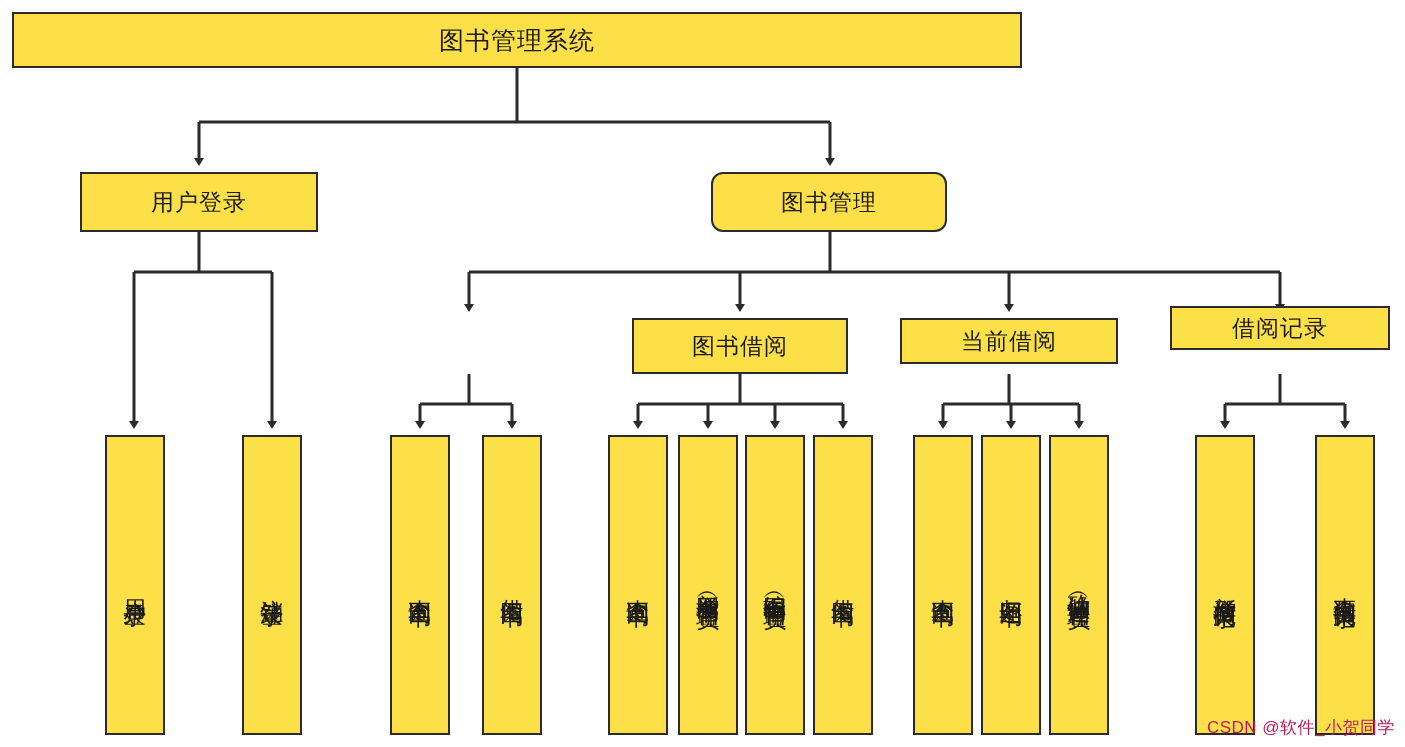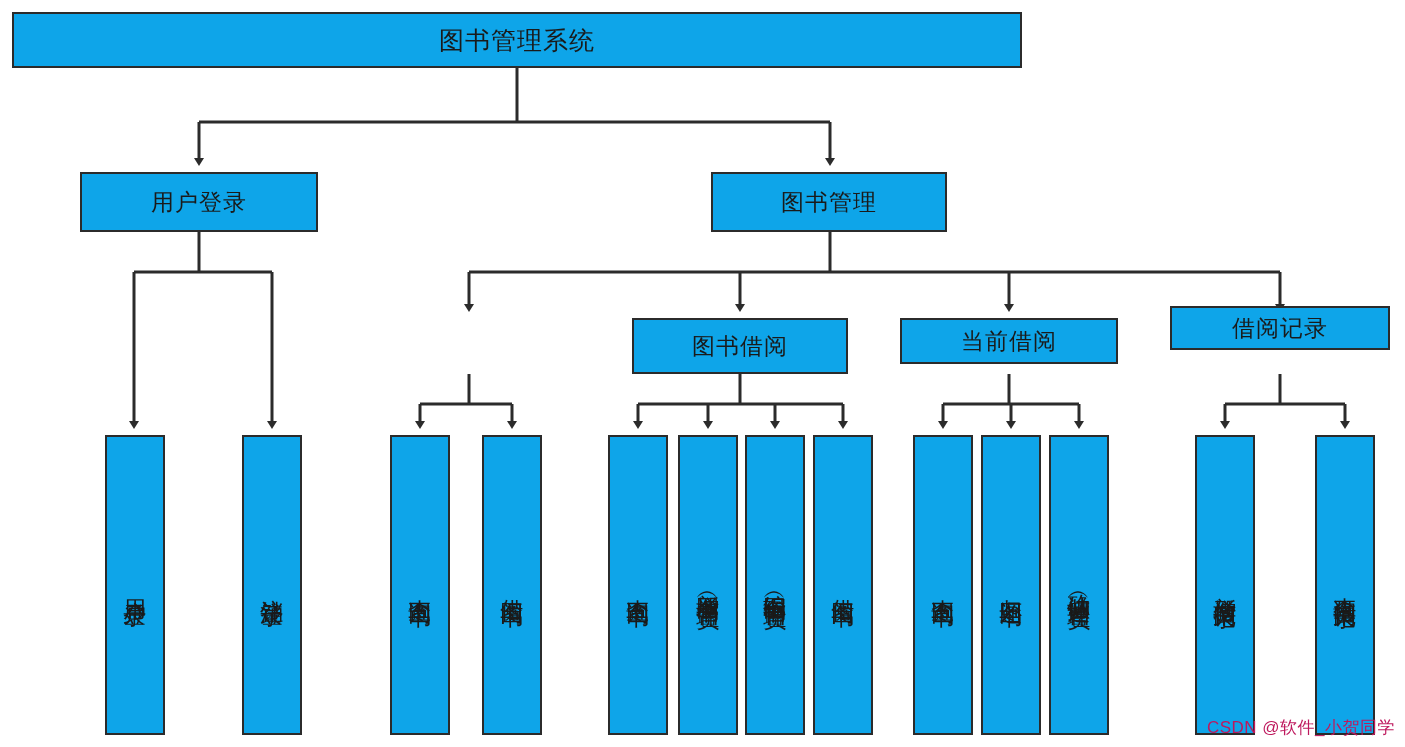--- a/index.html
+++ b/index.html
@@ -22,21 +22,21 @@
     position: absolute;
     left: 0;
     top: 0;
     width: 1405px;
     height: 747px;
     pointer-events: none;
   }
   .node {
     position: absolute;
     box-sizing: border-box;
-    background: #0ea5e9;
+    background: #fde047;
     border: 2px solid #2b2b2b;
     display: flex;
     align-items: center;
     justify-content: center;
     color: #1a1a1a;
     z-index: 2;
   }
   .node.root {
     font-size: 25px;
     letter-spacing: 1px;
@@ -128,21 +128,21 @@
     </g>
   </svg>
 
   <div class="node root" style="left:12px; top:12px; width:1010px; height:56px;">
     <span>图书管理系统</span>
   </div>
 
   <div class="node level2" style="left:80px; top:172px; width:238px; height:60px;">
     <span>用户登录</span>
   </div>
-  <div class="node level2" style="left:711px; top:172px; width:236px; height:60px;">
+  <div class="node level2" style="left:711px; top:172px; width:236px; height:60px;border-radius:12px;">
     <span>图书管理</span>
   </div>
 
   <div class="node level3" style="left:632px; top:318px; width:216px; height:56px;">
     <span>图书借阅</span>
   </div>
   <div class="node level3" style="left:900px; top:318px; width:218px; height:46px;">
     <span>当前借阅</span>
   </div>
   <div class="node level3" style="left:1170px; top:306px; width:220px; height:44px;">

